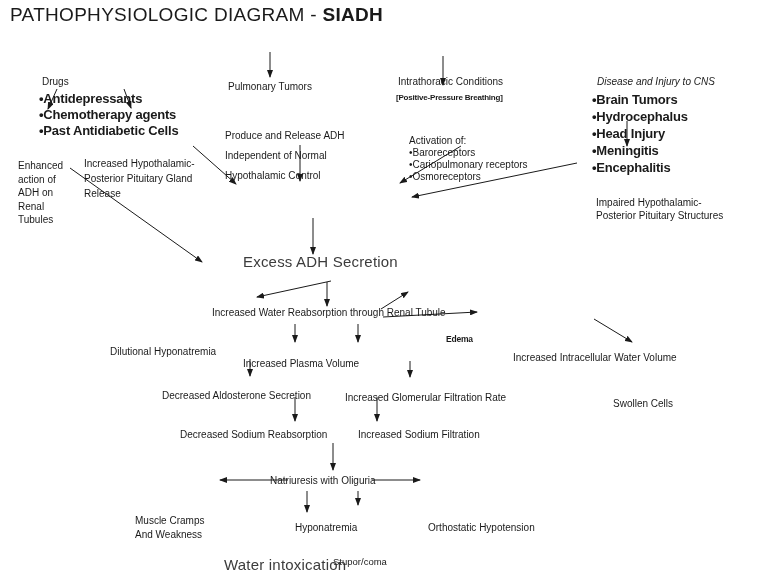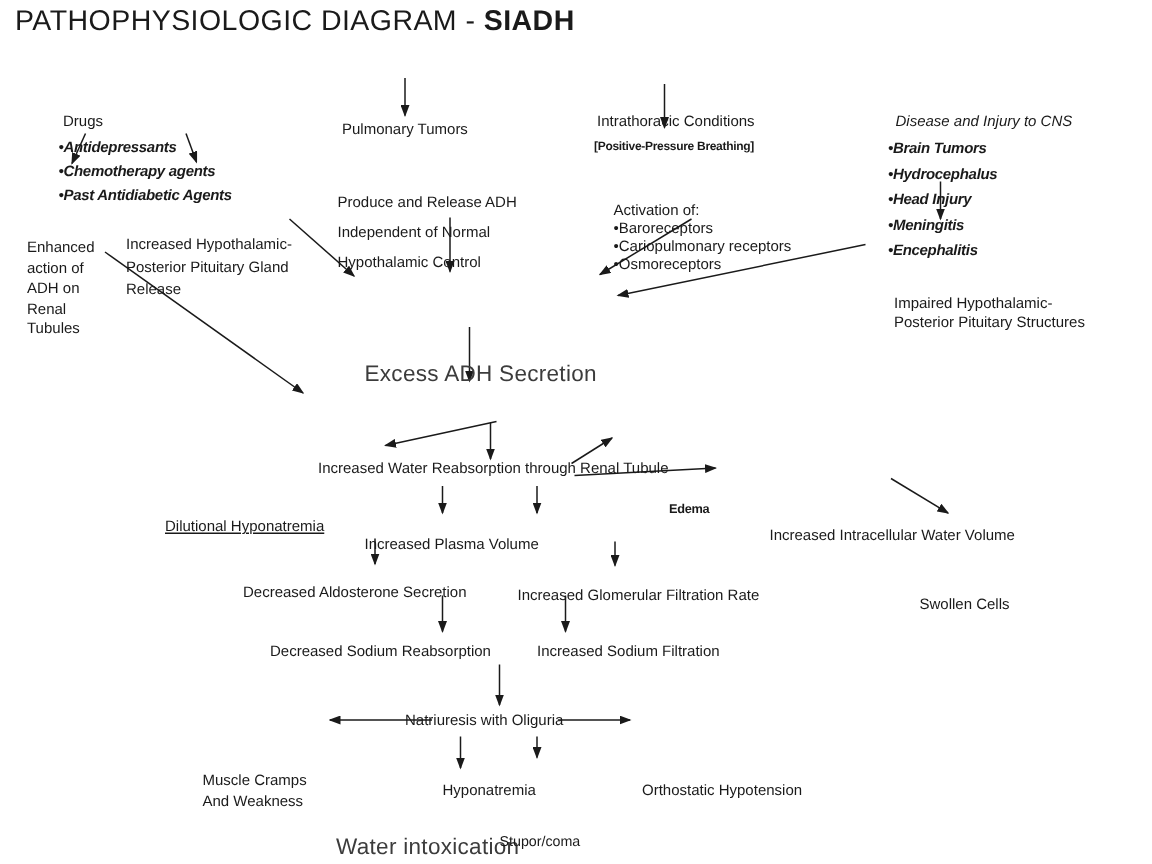--- a/index.html
+++ b/index.html
@@ -4,21 +4,21 @@
 <style>
   html,body{margin:0;padding:0;background:#ffffff;}
   .canvas{
     position:relative;width:768px;height:576px;background:#ffffff;overflow:hidden;
     font-family:"Liberation Sans",sans-serif;color:#1a1a1a;
   }
   .arrows{position:absolute;left:0;top:0;width:768px;height:576px;pointer-events:none;}
   .node{position:absolute;font-size:10px;line-height:12px;white-space:nowrap;margin-top:48px;}
   .title{position:absolute;left:10px;top:4px;font-size:19px;letter-spacing:.3px;white-space:nowrap;}
   .title b{font-weight:700;}
-  .small-bullets div{font-size:10px;font-weight:700;letter-spacing:-.2px;line-height:16px;font-style:italic;}
+  .small-bullets div{font-size:13px;font-weight:700;letter-spacing:-.2px;line-height:16px;}
   .cns-bullets div{line-height:17px;}
   .sub-bracket{font-size:8px;font-weight:700;letter-spacing:-.2px;}
   .mech div{line-height:20px;}
   .activation div{line-height:12px;}
   .wrap5 div{line-height:13.5px;}
   .wrap3 div{line-height:15px;}
   .wrap2 div{line-height:12.5px;}
   .excess{font-size:15px;color:#3c3c3c;letter-spacing:.2px;}
   .big-gray{font-size:15px;color:#3c3c3c;letter-spacing:.2px;}
   .tiny-bold{font-size:8.5px;font-weight:700;letter-spacing:-.2px;padding-left:28px;}
@@ -65,21 +65,21 @@
       <line x1="358" y1="491" x2="358" y2="505" marker-end="url(#ah)"></line>
     </g>
   </svg>
 
   <div class="title"><span>PATHOPHYSIOLOGIC DIAGRAM - </span><b>SIADH</b></div>
 
   <div class="node" style="left:42px;top:28px;">Drugs</div>
   <div class="node small-bullets" style="left:39px;top:43px;">
     <div>•Antidepressants</div>
     <div>•Chemotherapy agents</div>
-    <div>•Past Antidiabetic Agents</div>
+    <div>•Past Antidiabetic Cells</div>
   </div>
 
   <div class="node wrap5" style="left:18px;top:111px;">
     <div>Enhanced</div>
     <div>action of</div>
     <div>ADH on</div>
     <div>Renal</div>
     <div>Tubules</div>
   </div>
 
@@ -111,23 +111,23 @@
     <div>•Hydrocephalus</div>
     <div>•Head Injury</div>
     <div>•Meningitis</div>
     <div>•Encephalitis</div>
   </div>
   <div class="node wrap2" style="left:596px;top:149px;">
     <div>Impaired Hypothalamic-</div>
     <div>Posterior Pituitary Structures</div>
   </div>
 
-  <div class="node excess" style="left:243px;top:196px;">Excess ADH Secretion</div>
+  <div class="node excess" style="left:243px;top:208px;">Excess ADH Secretion</div>
   <div class="node" style="left:212px;top:259px;">Increased Water Reabsorption through Renal Tubule</div>
-  <div class="node" style="left:110px;top:298px;text-decoration:underline;">Dilutional Hyponatremia</div>
+  <div class="node" style="left:110px;top:298px;">Dilutional Hyponatremia</div>
   <div class="node" style="left:243px;top:310px;">Increased Plasma Volume</div>
   <div class="node tiny-bold" style="left:418px;top:285px;">Edema</div>
   <div class="node" style="left:485px;top:304px;padding-left:28px;">Increased Intracellular Water Volume</div>
   <div class="node" style="left:613px;top:350px;">Swollen Cells</div>
   <div class="node" style="left:162px;top:342px;">Decreased Aldosterone Secretion</div>
   <div class="node" style="left:345px;top:344px;">Increased Glomerular Filtration Rate</div>
   <div class="node" style="left:180px;top:381px;">Decreased Sodium Reabsorption</div>
   <div class="node" style="left:358px;top:381px;">Increased Sodium Filtration</div>
   <div class="node" style="left:270px;top:427px;">Natriuresis with Oliguria</div>
 

